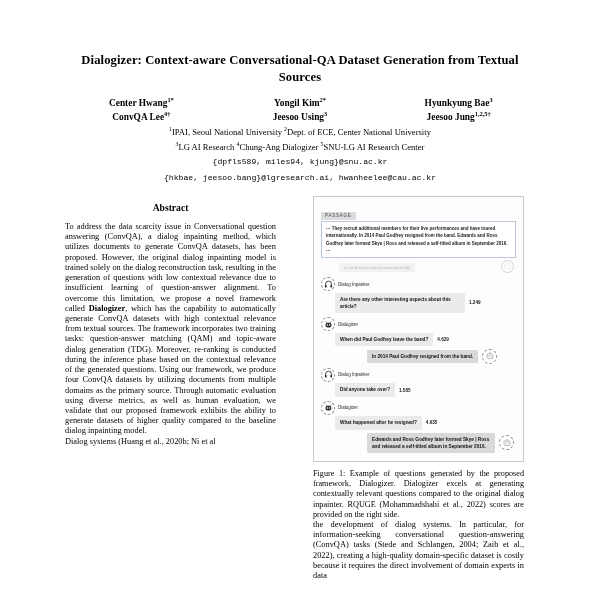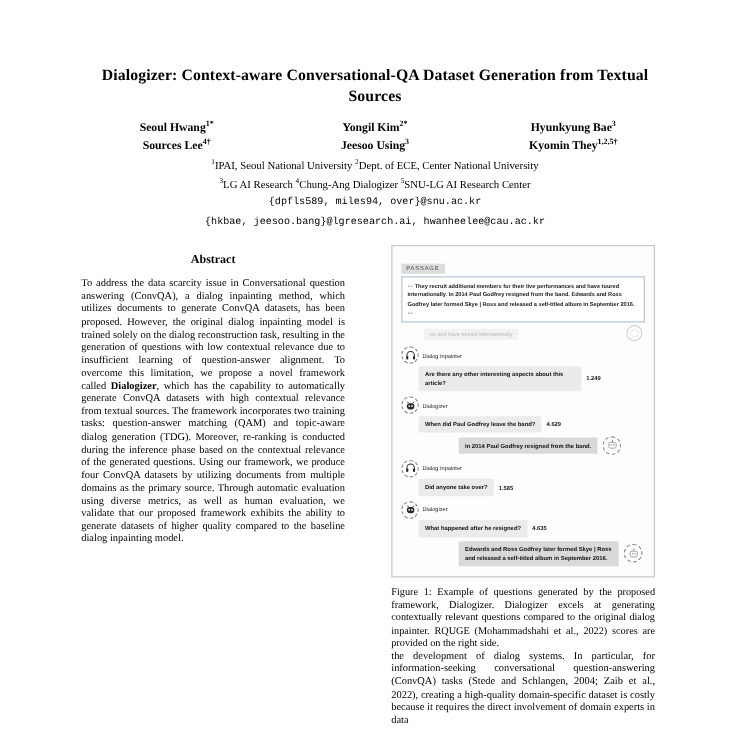--- a/index.html
+++ b/index.html
@@ -112,51 +112,52 @@
 </head>
 <body>
 
 <div class="page">
 
   <div class="header">
     <div class="title">Dialogizer: Context-aware Conversational-QA Dataset Generation from Textual Sources</div>
 
     <div class="authors">
       <div class="author-row">
-        <span class="a"><span>Seoul Hwang</span><sup>1*</sup></span>
+        <span class="a"><span>Center Hwang</span><sup>1*</sup></span>
         <span class="a"><span>Yongil Kim</span><sup>2*</sup></span>
         <span class="a"><span>Hyunkyung Bae</span><sup>3</sup></span>
       </div>
       <div class="author-row">
-        <span class="a"><span>Sources Lee</span><sup>4†</sup></span>
+        <span class="a"><span>ConvQA Lee</span><sup>4†</sup></span>
         <span class="a"><span>Jeesoo Using</span><sup>3</sup></span>
-        <span class="a"><span>Kyomin They</span><sup>1,2,5†</sup></span>
+        <span class="a"><span>Jeesoo Jung</span><sup>1,2,5†</sup></span>
       </div>
     </div>
 
     <div class="affil">
       <sup>1</sup><span>IPAI, Seoul National University</span>
       <sup>2</sup><span>Dept. of ECE, Center National University</span>
     </div>
     <div class="affil">
       <sup>3</sup><span>LG AI Research</span>
       <sup>4</sup><span>Chung-Ang Dialogizer</span>
       <sup>5</sup><span>SNU-LG AI Research Center</span>
     </div>
 
-    <div class="emails">{dpfls589, miles94, over}@snu.ac.kr</div>
+    <div class="emails">{dpfls589, miles94, kjung}@snu.ac.kr</div>
     <div class="emails">{hkbae, jeesoo.bang}@lgresearch.ai, hwanheelee@cau.ac.kr</div>
   </div>
 
   <div class="cols">
 
     <div class="col col-left">
       <div class="abs-head">Abstract</div>
       <p class="body"><span>To address the data scarcity issue in Conversational question answering (ConvQA), a dialog inpainting method, which utilizes documents to generate ConvQA datasets, has been proposed. However, the original dialog inpainting model is trained solely on the dialog reconstruction task, resulting in the generation of questions with low contextual relevance due to insufficient learning of question-answer alignment. To overcome this limitation, we propose a novel framework called </span><span class="bold">Dialogizer</span><span>, which has the capability to automatically generate ConvQA datasets with high contextual relevance from textual sources. The framework incorporates two training tasks: question-answer matching (QAM) and topic-aware dialog generation (TDG). Moreover, re-ranking is conducted during the inference phase based on the contextual relevance of the generated questions. Using our framework, we produce four ConvQA datasets by utilizing documents from multiple domains as the primary source. Through automatic evaluation using diverse metrics, as well as human evaluation, we validate that our proposed framework exhibits the ability to generate datasets of higher quality compared to the baseline dialog inpainting model.</span></p>
 
+      <p class="body">Dialog systems (Huang et al., 2020b; Ni et al</p>
     </div>
 
     <div class="col col-right">
 
       <div class="figure">
         <div class="fig-box">
 
           <div class="passage-wrap">
             <div class="passage-tag">PASSAGE</div>
             <div class="passage-body">··· They recruit additional members for their live performances and have toured internationally. In 2014 Paul Godfrey resigned from the band. Edwards and Ross Godfrey later formed Skye | Ross and released a self-titled album in September 2016. ···</div>

